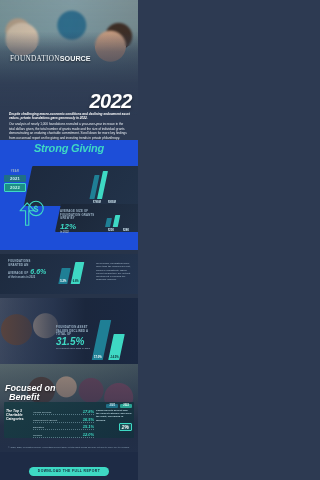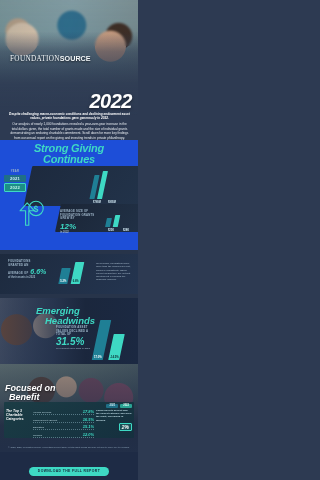--- a/index.html
+++ b/index.html
@@ -6,21 +6,21 @@
   html,body { width:138px; height:480px; }
   body {
     font-family:"Liberation Sans", sans-serif;
     background:#2d3a52;
     overflow:hidden;
     position:relative;
   }
   .page { position:relative; width:138px; height:480px; overflow:hidden; }
 
   
-  .hero { position:relative; width:138px; height:140px; overflow:hidden; background:#6d28d9;text-align:center; }
+  .hero { position:relative; width:138px; height:140px; overflow:hidden; background:#6d28d9; }
   .hero-photo {
     position:absolute; inset:0;
     background:
       radial-gradient(circle at 16% 28%, #e8cdb4 0 16px, transparent 17px),
       radial-gradient(circle at 13% 22%, #c9a98e 0 12px, transparent 13px),
       radial-gradient(circle at 80% 33%, #d9a98a 0 15px, transparent 16px),
       radial-gradient(circle at 86% 26%, #3a2a22 0 13px, transparent 14px),
       radial-gradient(circle at 52% 18%, #2f6f8f 0 14px, transparent 15px),
       linear-gradient(170deg,#8fa9ae 0%,#7d9aa2 30%,#5d7d88 55%,#46606e 100%);
   }
@@ -231,21 +231,20 @@
 
     <div class="hero-body">
       <span class="lead">Despite challenging macro-economic conditions and declining endowment asset values, private foundations gave generously in 2022.</span>
       <span>Our analysis of nearly 1,000 foundations revealed a year-over-year increase in the total dollars given, the total number of grants made and the size of individual grants demonstrating an enduring charitable commitment. Scroll down for more key findings from our annual report on the giving and investing trends in private philanthropy.</span>
     </div>
   </div>
 
   <div class="sec-giving">
     <div class="sec-h">
       <span>Strong Giving</span>
-      <span class="s2">Continues</span>
     </div>
 
     <div class="panel-a"></div>
     <div class="panel-b"></div>
 
     <div class="yearkey">
       <div class="kt">YEAR</div>
       <div class="chip y1">2021</div>
       <div class="chip y2">2022</div>
     </div>
@@ -310,24 +309,20 @@
       </div>
     </div>
 
     <div class="note-c">On average, foundations gave more than the required 5% but, having a consistently higher payout means they are not just meeting but exceeding the minimum required.</div>
   </div>
 
   <div class="sec-head">
     <div class="head-photo"></div>
     <div class="head-scrim"></div>
 
-    <div class="head-title">
-      <span>Emerging</span>
-      <span class="s2">Headwinds</span>
-    </div>
 
     <div class="stat-d">
       <div class="stat-lbl">FOUNDATION ASSET VALUES DECLINED A TOTAL OF</div>
       <div class="stat-big">31.5%</div>
       <div class="foot">on a market value basis in 2022</div>
     </div>
 
     <div class="bars-d">
       <div class="bwrap">
         <div class="bar b1" style="height:40px">

